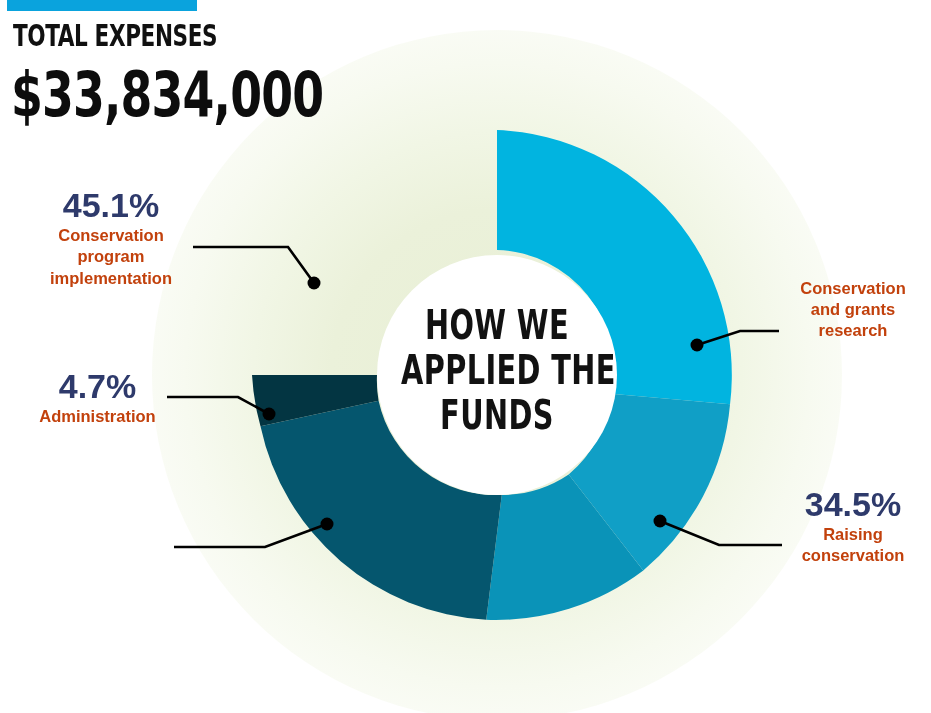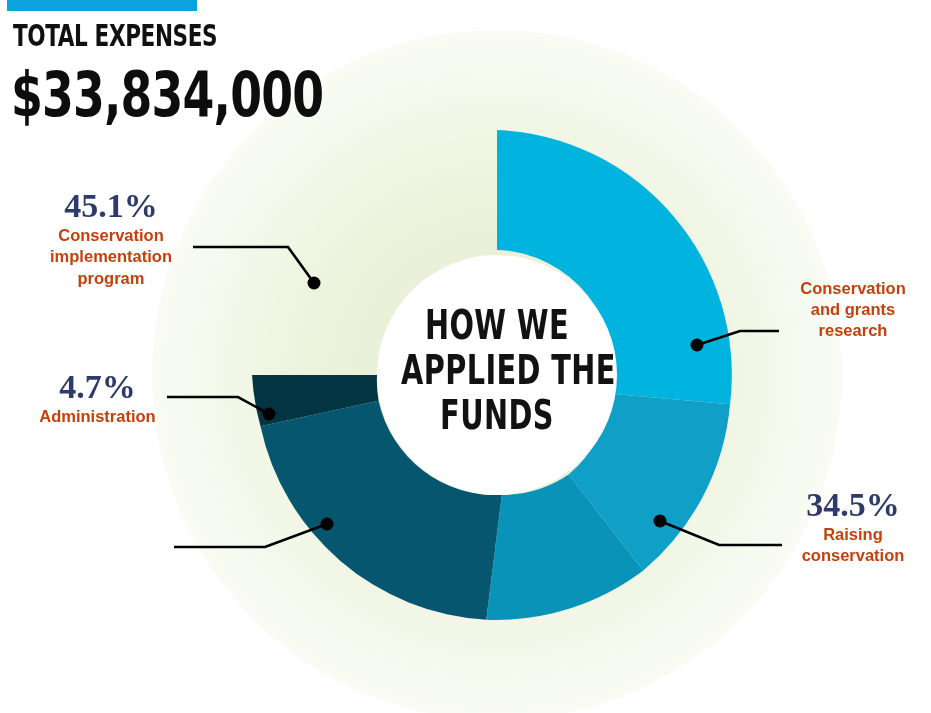--- a/index.html
+++ b/index.html
@@ -50,21 +50,21 @@
     letter-spacing:-1px;
     color:#0d0d0d;
     transform:scaleX(0.82);
     transform-origin:left center;
     white-space:nowrap;
   }
 
   
   .callout{position:absolute;}
   .callout .pct{
-    font-family:Liberation Serif, serif;
+    font-family:Liberation Sans, sans-serif;
     font-weight:700;
     font-size:34px;
     color:#2e3a6b;
     line-height:1.04;
     white-space:nowrap;
   }
   .callout .desc{
     font-family:"Liberation Sans",sans-serif;
     font-weight:700;
     font-size:16.5px;
@@ -170,22 +170,22 @@
   <div class="center-text">
     <div>HOW WE</div>
     <div>APPLIED THE</div>
     <div>FUNDS</div>
   </div>
 
   <div class="callout left" style="left:14px;top:188px;width:180px;">
     <div class="pct">45.1%</div>
     <div class="desc">
       <div>Conservation</div>
+      <div>program</div>
       <div>implementation</div>
-      <div>program</div>
     </div>
   </div>
 
   <div class="callout left" style="left:8px;top:369px;width:165px;">
     <div class="pct">4.7%</div>
     <div class="desc">
       <div>Administration</div>
     </div>
   </div>
 

